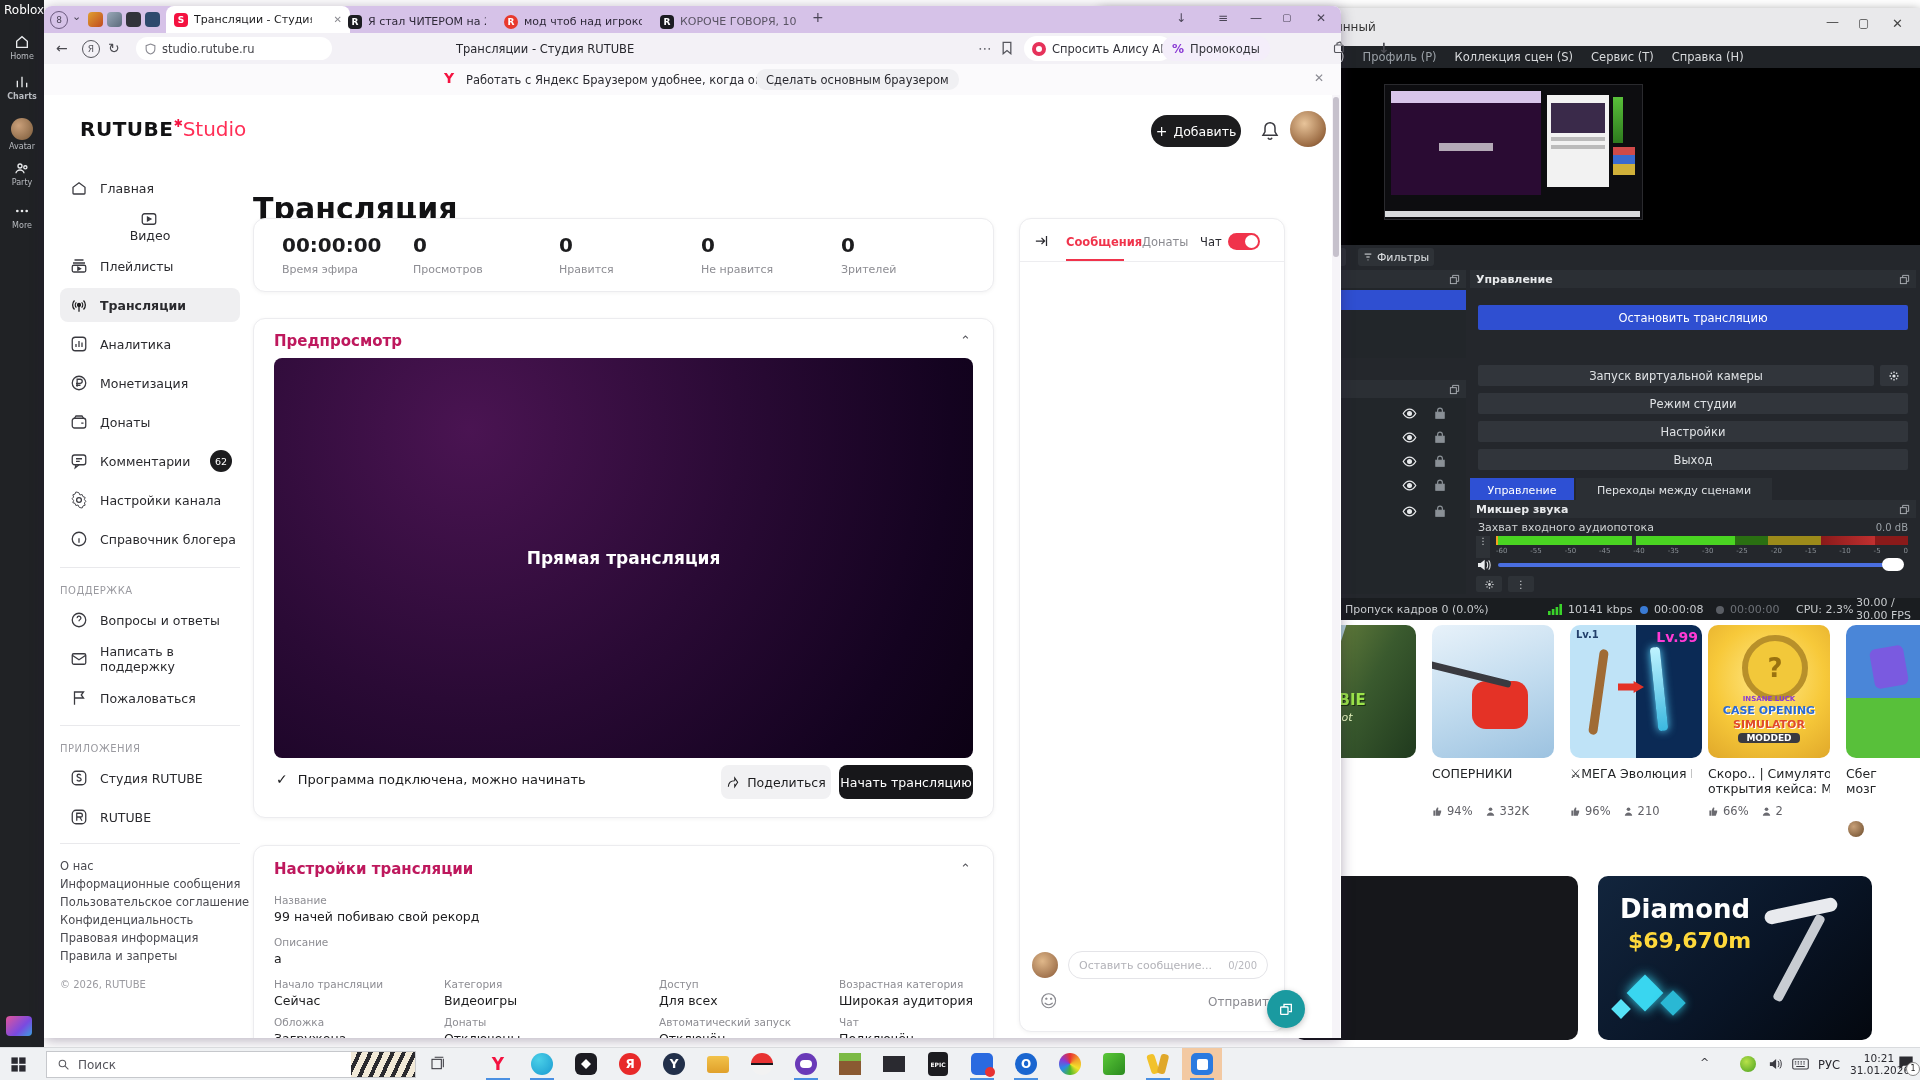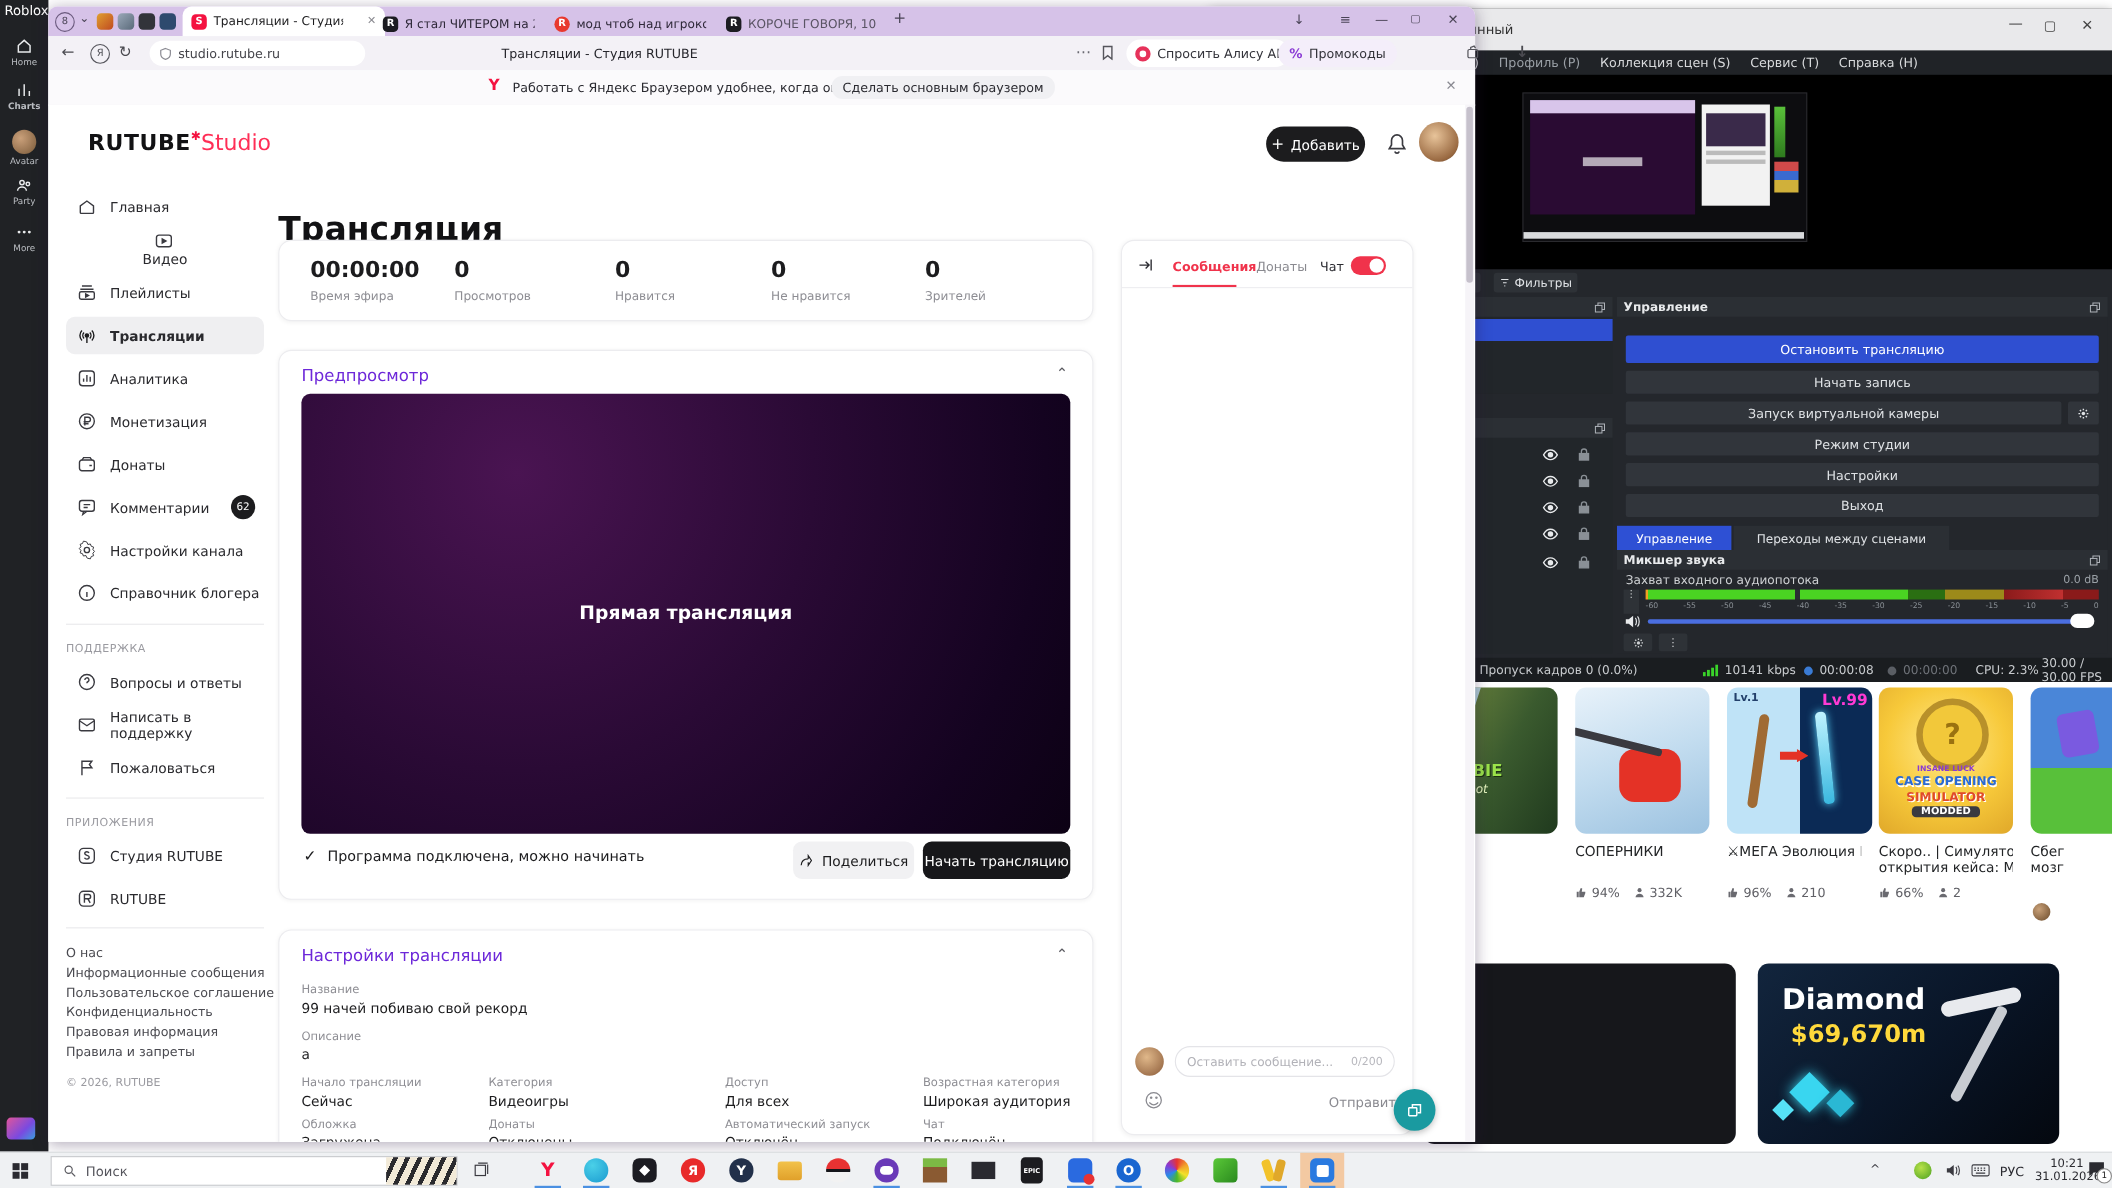--- a/index.html
+++ b/index.html
@@ -25,21 +25,21 @@
   #content{left:0;top:89px;width:1297px;height:943px;background:#fff;overflow:hidden;}
   
   .side-item{position:absolute;left:16px;width:180px;height:34px;display:flex;align-items:center;border-radius:8px;color:#2a2a2e;font-size:12.5px;}
   .side-item .sic{width:18px;height:18px;margin:0 12px 0 10px;flex:0 0 auto;}
   .side-head{position:absolute;left:16px;font-size:10px;letter-spacing:.5px;color:#9a9aa0;}
   .side-link{position:absolute;left:16px;font-size:11.5px;color:#4a4a50;}
   .divider{position:absolute;left:16px;width:180px;height:1px;background:#e9e9ec;}
   .card{position:absolute;background:#fff;border:1px solid #ececef;border-radius:12px;box-shadow:0 1px 4px rgba(0,0,0,.05);}
   .stat-val{font-size:20px;font-weight:bold;color:#1c1c1e;}
   .stat-lab{font-size:11px;color:#8d8d93;margin-top:6px;}
-  .card-title{font-size:15px;font-weight:400;color:#6d28d9;}
+  .card-title{font-size:15px;font-weight:700;color:#be185d;}
   .chev{position:absolute;font-size:13px;color:#5a5a60;}
   .f-lab{font-size:10.5px;color:#8d8d93;}
   .f-val{font-size:12.5px;color:#1c1c1e;margin-top:3px;}
   .btn{display:flex;align-items:center;justify-content:center;border-radius:8px;font-size:12.5px;cursor:pointer;}
   
   #chatcard .tab-r{font-size:11.5px;}
   
   #obs{left:1100px;top:8px;width:820px;height:612px;background:#24272c;box-shadow:0 2px 10px rgba(0,0,0,.4);}
   #obs-title{left:0;top:0;width:820px;height:38px;background:#e9e9eb;color:#333;}
   #obs-menu{left:0;top:38px;width:820px;height:22px;background:#202327;}
@@ -242,23 +242,20 @@
         <span>Управление</span>
         <span class="dockic">
             <svg width="11" height="11" viewBox="0 0 24 24" fill="none" stroke="#aeb2b8" stroke-width="2">
               <rect x="3" y="8" width="13" height="13"></rect>
               <path d="M8 8V3h13v13h-5"></path>
             </svg>
           </span>
       </div>
       <div class="obs-btn" style="top:35px;height:25px;background:#2f4fd1;color:#fff;">
           <span>Остановить трансляцию</span>
-        </div>
-      <div class="obs-btn" style="top:67px;">
-          <span>Начать запись</span>
         </div>
       <div class="obs-btn" style="top:95px;right:42px;">
           <span>Запуск виртуальной камеры</span>
         </div>
       <div class="abs flex" style="right:8px;top:95px;width:28px;height:21px;background:#31353b;border-radius:2px;justify-content:center;">
         <svg width="12" height="12" viewBox="0 0 24 24" fill="#dfe2e5">
             <circle cx="12" cy="12" r="3.2"></circle>
             <path stroke="#dfe2e5" stroke-width="2.6" d="M12 3v3 M12 18v3 M3 12h3 M18 12h3 M5.6 5.6l2.1 2.1 M16.3 16.3l2.1 2.1 M18.4 5.6l-2.1 2.1 M7.7 16.3l-2.1 2.1"></path>
           </svg>
       </div>

